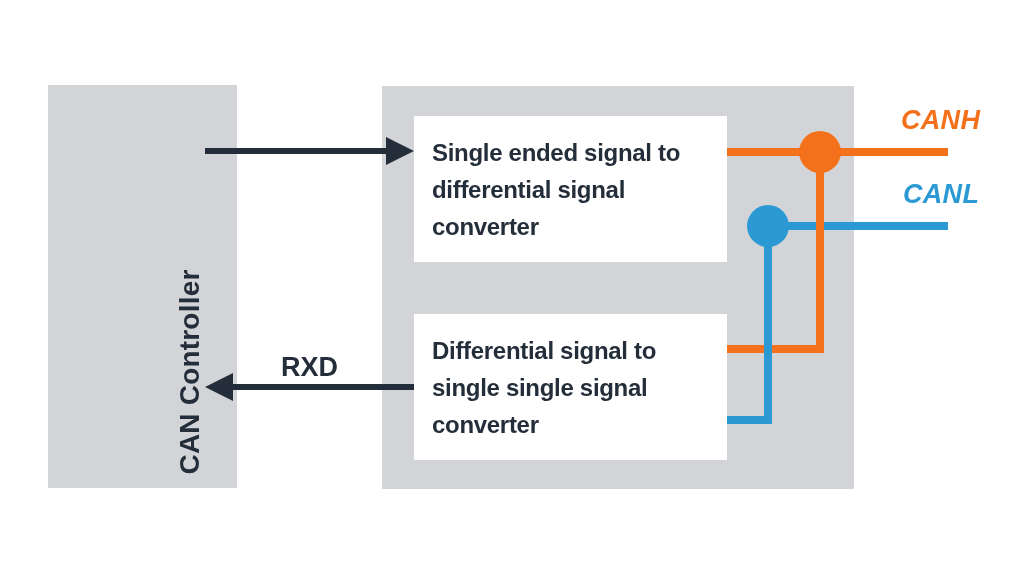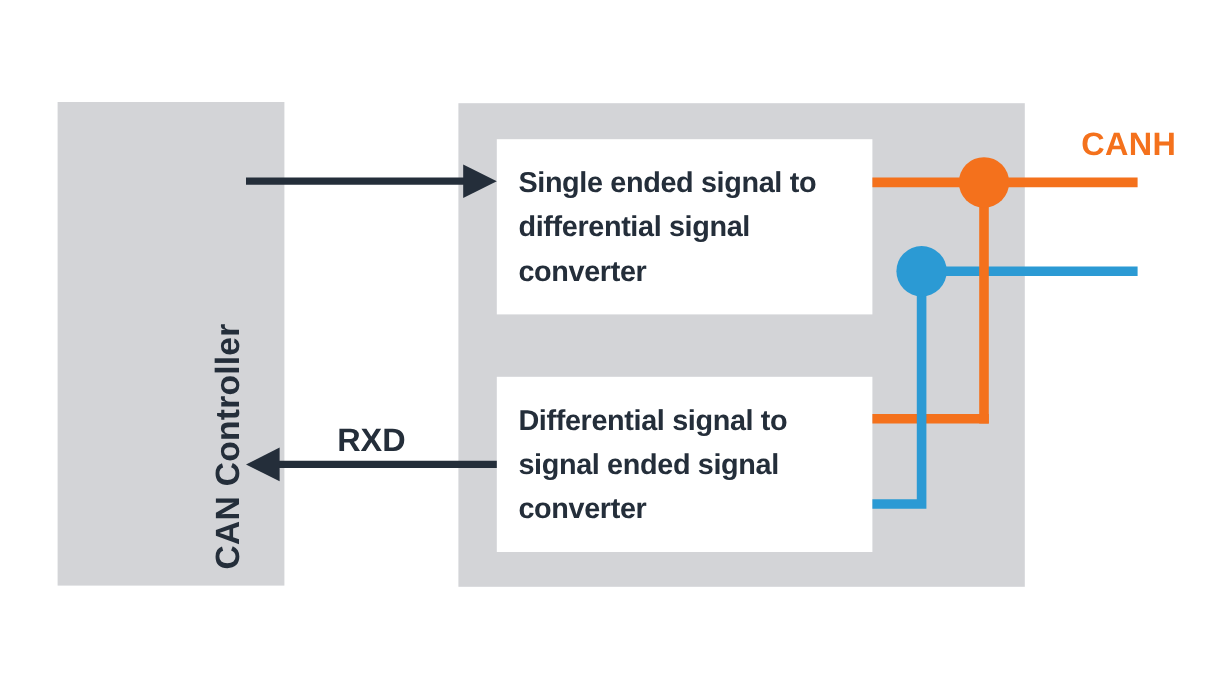--- a/index.html
+++ b/index.html
@@ -55,20 +55,21 @@
     font-size:27px;font-weight:700;
     color:var(--dark);
   }
   .txd-label{top:106px;}
   .rxd-label{top:352px;}
   .bus-label{
     position:absolute;
     width:90px;
     font-size:27px;font-weight:700;
     letter-spacing:0.3px;
+    font-style:italic;
   }
   .canh-label{left:901px;top:105px;color:var(--orange);}
   .canl-label{left:903px;top:179px;color:var(--blue);}
   svg.overlay{
     position:absolute;left:0;top:0;width:1024px;height:578px;
     pointer-events:none;
   }
   .line-orange{stroke:var(--orange);stroke-width:8;fill:none;}
   .line-blue{stroke:var(--blue);stroke-width:8;fill:none;}
   .dot-orange{fill:var(--orange);}
@@ -84,21 +85,21 @@
   <div class="gray-box controller-box">
     <div class="controller-label">CAN Controller</div>
   </div>
 
   <div class="gray-box transceiver-box"></div>
 
   <div class="white-box white-box-1">
     <div class="converter-text">Single ended signal to differential signal converter</div>
   </div>
   <div class="white-box white-box-2">
-    <div class="converter-text">Differential signal to signal ended signal converter</div>
+    <div class="converter-text">Differential signal to single single signal converter</div>
   </div>
 
   <svg class="overlay" viewBox="0 0 1024 578">
 
     <path class="line-orange" d="M727 349 H824"></path>
 
     <path class="line-blue" d="M727 420 H768 V226 H948"></path>
 
     <path class="line-orange" d="M820 353 V152"></path>
     <path class="line-orange" d="M727 152 H948"></path>
@@ -109,14 +110,15 @@
     <path class="arrow-shaft" d="M205 151 H388"></path>
     <polygon class="arrow-head" points="386,137 414,151 386,165"></polygon>
 
     <path class="arrow-shaft" d="M231 387 H414"></path>
     <polygon class="arrow-head" points="233,373 205,387 233,401"></polygon>
   </svg>
 
   <div class="signal-label rxd-label">RXD</div>
 
   <div class="bus-label canh-label">CANH</div>
+  <div class="bus-label canl-label">CANL</div>
 
 </div>
 
 </body></html>

